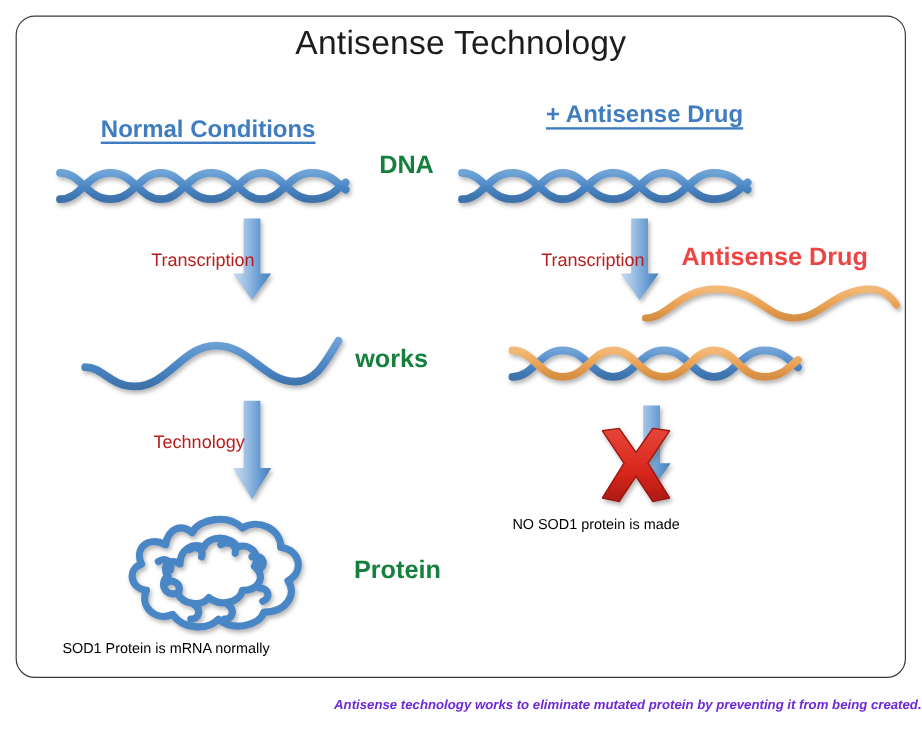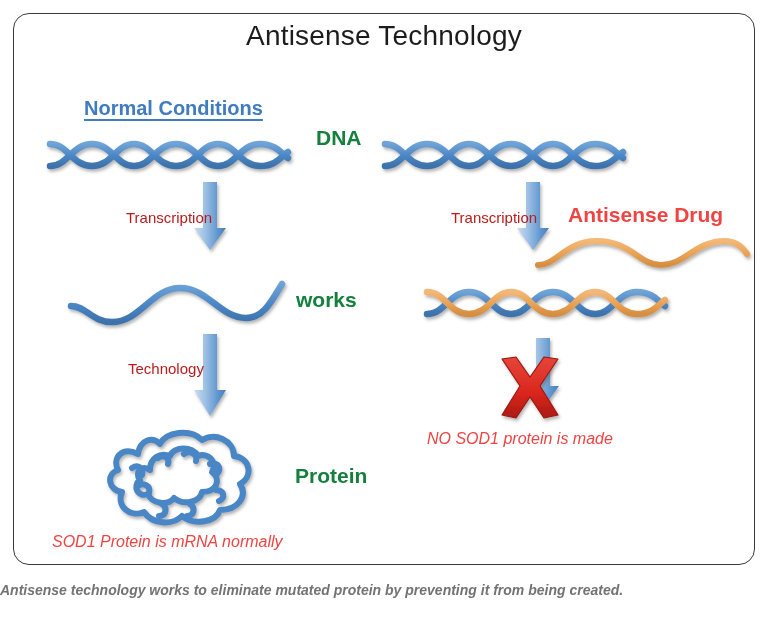--- a/index.html
+++ b/index.html
@@ -73,37 +73,36 @@
     font-size: 15px;
     color: #b91c1c;
     white-space: nowrap;
   }
   #proc-trans-l  { left: 126px; top: 209px; }
   #proc-transl-l { left: 128px; top: 360px; }
   #proc-trans-r  { left: 451px; top: 209px; }
 
   .body-text {
     position: absolute;
-    font-size: 16px;
-    color: #ef4444;
-    white-space: nowrap;
-    font-style: italic;
+    font-size: 12px;
+    color: #000000;
+    white-space: nowrap;
   }
   #text-left-result  { left: 52px;  top: 533px; }
   #text-right-result { left: 427px; top: 430px; }
 
   .caption {
     position: absolute;
     left: 0; right: 0;
     top: 582px;
-    text-align: left;
-    font-size: 14px;
+    text-align: right;
+    font-size: 11px;
     font-style: italic;
     font-weight: bold;
-    color: #737373;
+    color: #6d28d9;
   }
 
   svg.art { position: absolute; overflow: visible; }
   #art-dna-left   { left: 48px;  top: 130px; }
   #art-dna-right  { left: 383px; top: 130px; }
   #art-mrna-left  { left: 68px;  top: 278px; }
   #art-hybrid     { left: 425px; top: 278px; }
   #art-drug       { left: 535px; top: 232px; }
   #art-protein    { left: 98px;  top: 424px; }
   #arrow-t1 { left: 192px; top: 182px; }
@@ -115,20 +114,21 @@
 </head>
 <body>
 
 <div id="stage">
 
   <div class="frame"></div>
 
   <div class="title">Antisense Technology</div>
 
   <div class="col-head" id="head-left">Normal Conditions</div>
+  <div class="col-head" id="head-right">+ Antisense Drug</div>
 
   <svg class="art" id="art-dna-left" width="250" height="52" viewBox="0 0 250 52">
     <defs>
       <filter id="sh" x="-30%" y="-30%" width="170%" height="190%">
         <feDropShadow dx="1.5" dy="2.5" stdDeviation="1.6" flood-color="#5a5a5a" flood-opacity="0.45"></feDropShadow>
       </filter>
       <linearGradient id="bluegrad" x1="0" y1="0" x2="0" y2="1">
         <stop offset="0%" stop-color="#6fa3d6"></stop>
           <stop offset="55%" stop-color="#4a86c5"></stop>
           <stop offset="100%" stop-color="#3d72ab"></stop>

